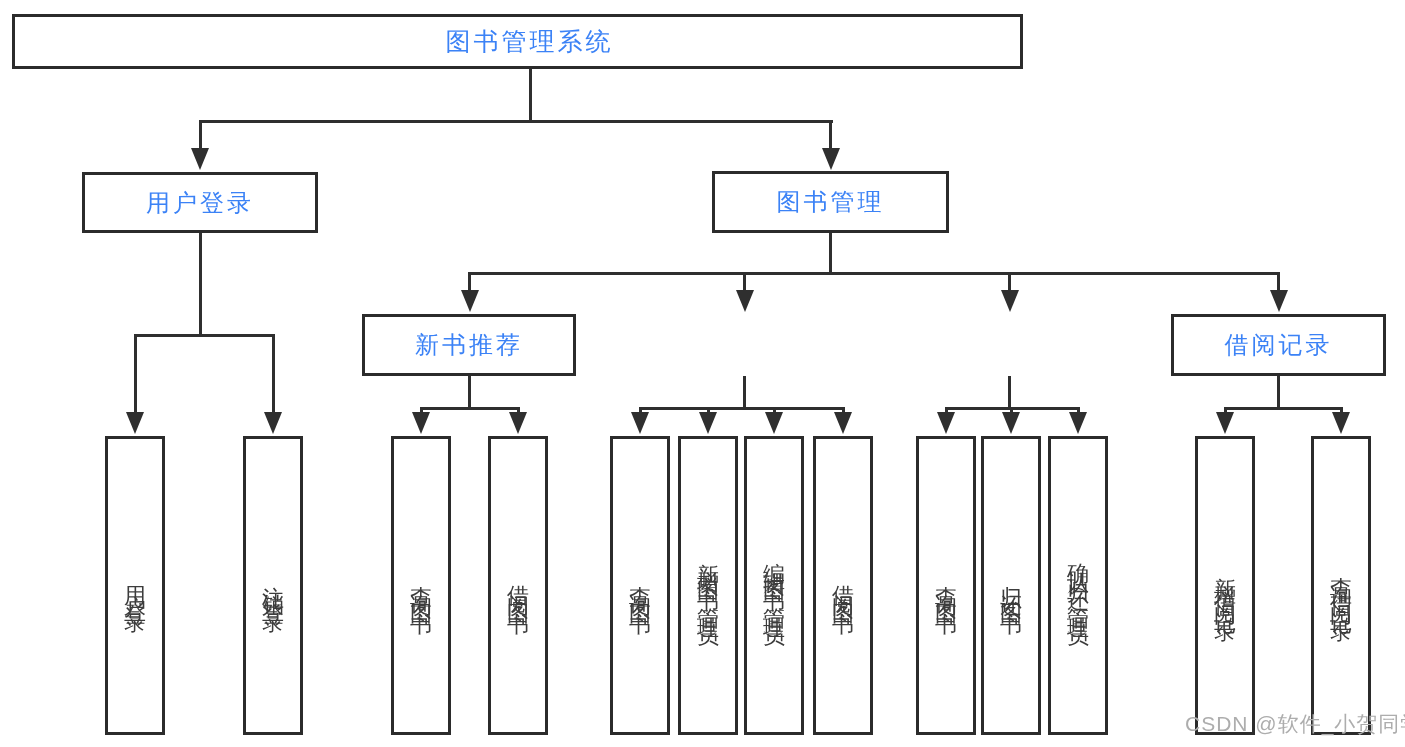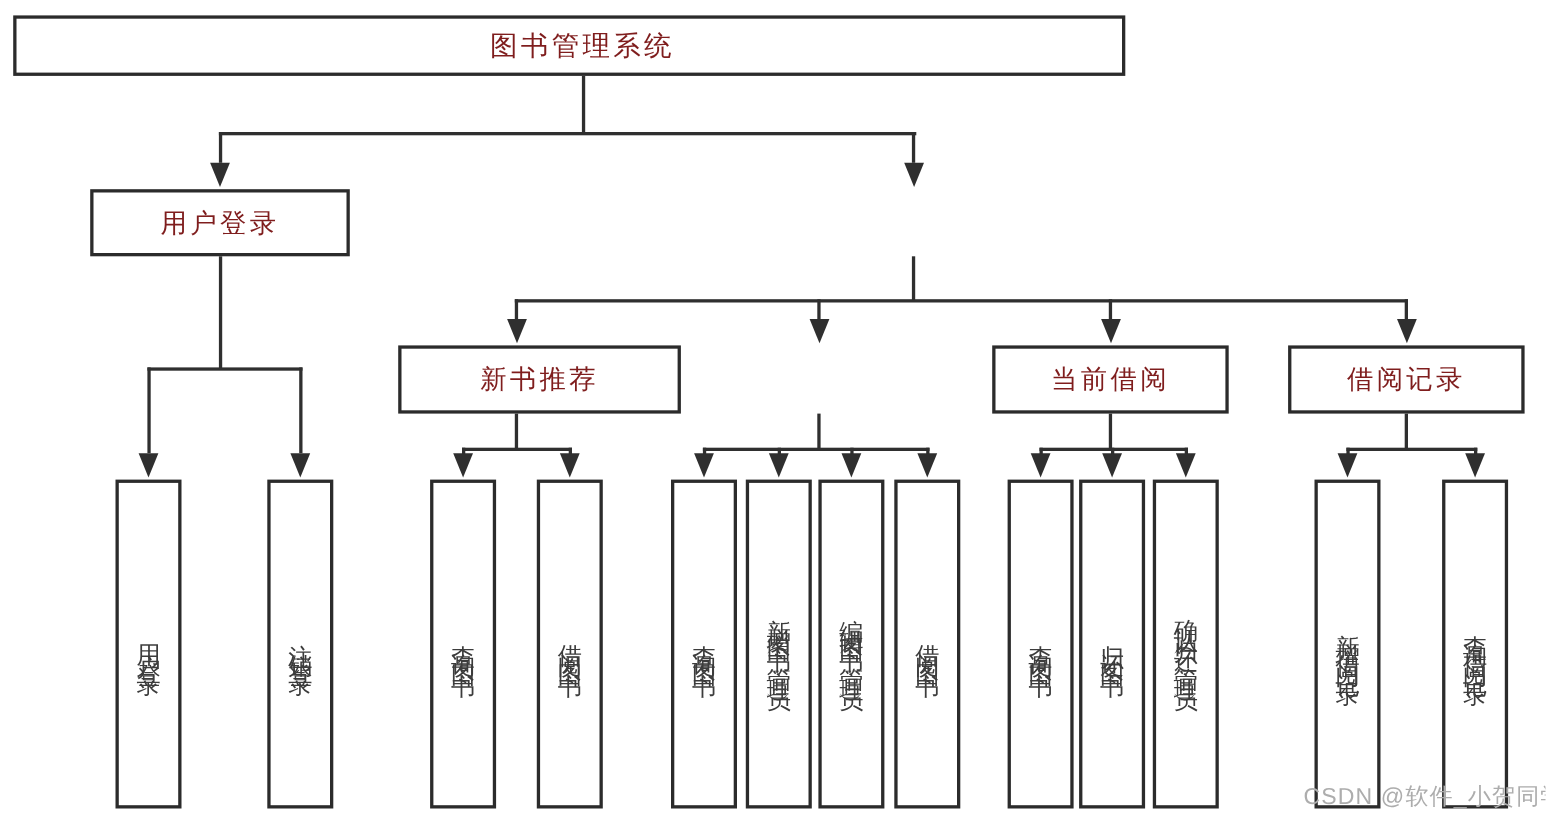--- a/index.html
+++ b/index.html
@@ -8,21 +8,21 @@
     background:#ffffff;
     font-family:"Liberation Sans","DejaVu Sans",sans-serif;
   }
   .stage { position:absolute; left:0; top:0; width:1405px; height:747px; }
   .box {
     position:absolute; box-sizing:border-box;
     background:#ffffff; border:3px solid #2b2b2b;
     display:flex; align-items:center; justify-content:center;
   }
   .box .lbl {
-    font-size:24px; color:#7f1d1d; letter-spacing:3px; white-space:nowrap;
+    font-size:24px; color:#3b82f6; letter-spacing:3px; white-space:nowrap;
   }
   .root .lbl { font-size:25px; padding-left:24px; }
   .vbox .lbl {
     writing-mode:vertical-rl; text-orientation:mixed;
     font-size:22px; letter-spacing:9px; line-height:1; color:#3c3c3c;
   }
   .vl { position:absolute; width:3px; background:#2f2f2f; }
   .hl { position:absolute; height:3px; background:#2f2f2f; }
   .ah {
     position:absolute; width:0; height:0;
@@ -48,20 +48,23 @@
     <div class="hl" style="left:198.5px; top:120px; width:634px;"></div>
     <div class="vl" style="left:198.5px; top:120px; height:28px;"></div>
     <div class="ah" style="left:191px; top:148px;"></div>
     <div class="vl" style="left:829px; top:120px; height:28px;"></div>
     <div class="ah" style="left:821.5px; top:148px;"></div>
   </div>
 
   <div class="box" style="left:82px; top:172px; width:236px; height:61px;">
     <span class="lbl">用户登录</span>
   </div>
+  <div class="box" style="left:712px; top:171px; width:237px; height:62px;">
+    <span class="lbl">图书管理</span>
+  </div>
 
   <div>
     <div class="vl" style="left:198.5px; top:233px; height:103px;"></div>
     <div class="hl" style="left:133.5px; top:334px; width:141px;"></div>
     <div class="vl" style="left:133.5px; top:334px; height:78px;"></div>
     <div class="ah" style="left:126px; top:412px;"></div>
     <div class="vl" style="left:271.5px; top:334px; height:78px;"></div>
     <div class="ah" style="left:264px; top:412px;"></div>
   </div>
 
@@ -71,25 +74,22 @@
     <div class="vl" style="left:468px; top:272px; height:18px;"></div>
     <div class="ah" style="left:460.5px; top:290px;"></div>
     <div class="vl" style="left:743px; top:272px; height:18px;"></div>
     <div class="ah" style="left:735.5px; top:290px;"></div>
     <div class="vl" style="left:1008px; top:272px; height:18px;"></div>
     <div class="ah" style="left:1000.5px; top:290px;"></div>
     <div class="vl" style="left:1277px; top:272px; height:18px;"></div>
     <div class="ah" style="left:1269.5px; top:290px;"></div>
   </div>
 
-  <div class="box" style="left:362px; top:314px; width:257px; height:62px;">
+  <div class="box" style="left:362px; top:314px; width:214px; height:62px;">
     <span class="lbl">新书推荐</span>
-  </div>
-  <div class="box" style="left:902px; top:314px; width:215px; height:62px;">
-    <span class="lbl">当前借阅</span>
   </div>
   <div class="box" style="left:1171px; top:314px; width:215px; height:62px;">
     <span class="lbl">借阅记录</span>
   </div>
 
   <div>
     <div class="vl" style="left:468px; top:376px; height:33px;"></div>
     <div class="hl" style="left:419.5px; top:407px; width:100px;"></div>
     <div class="vl" style="left:419.5px; top:407px; height:7px;"></div>
     <div class="ah" style="left:412px; top:412px;"></div>

